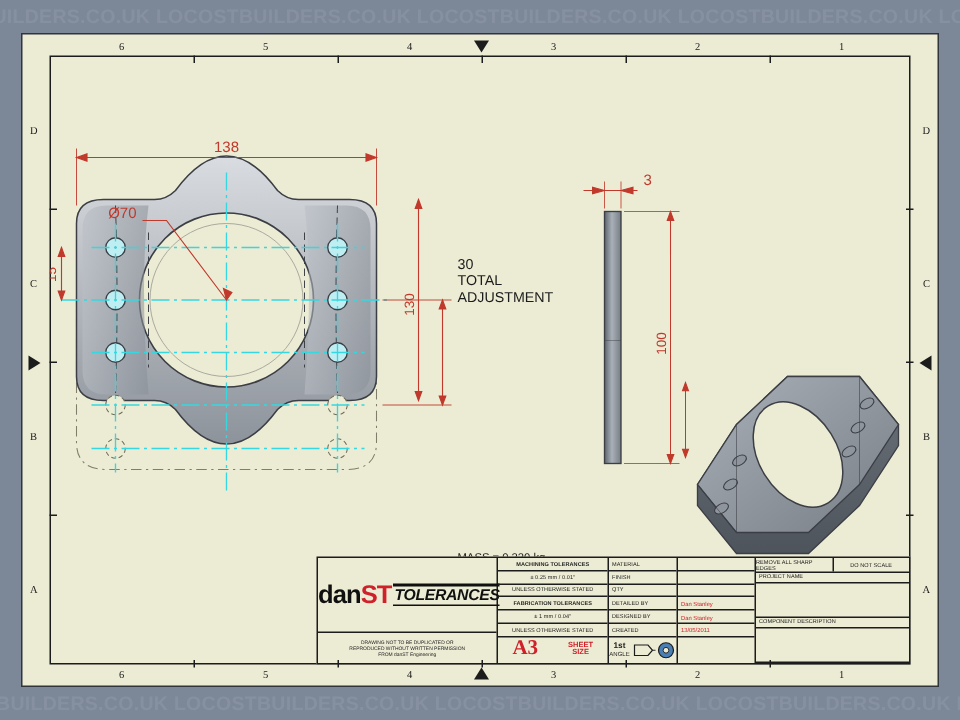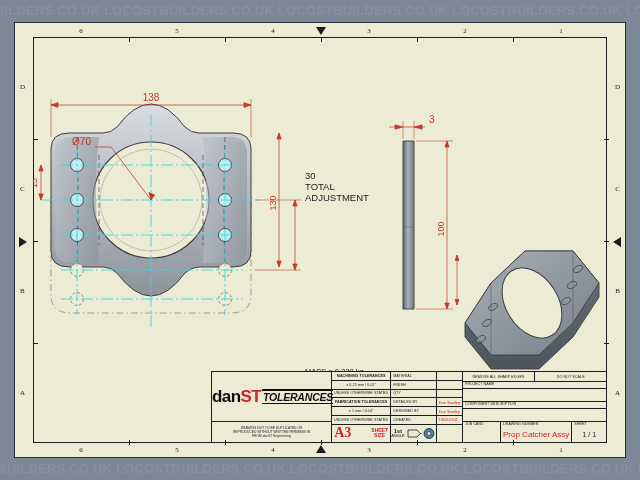--- a/index.html
+++ b/index.html
@@ -399,38 +399,20 @@
         </div>
         <div class="rmid">
           <div class="rcell" style="height:7px;">
               <span class="lbl">PROJECT NAME</span>
             </div>
           <div class="rcell" style="flex:1;"></div>
           <div class="rcell" style="height:7px;">
               <span class="lbl">COMPONENT DESCRIPTION</span>
             </div>
           <div class="rcell" style="flex:1;"></div>
-        </div>
-        <div class="rbottom">
-          <div class="rb" style="width:38px;">
-            <span class="lbl">JOB CARD</span>
-            <span class="rbval"></span>
-          </div>
-          <div class="rb" style="flex:1;">
-            <span class="lbl">DRAWING NUMBER</span>
-            <span class="rbval">
-                <span class="dwgname">Prop Catcher Assy</span>
-              </span>
-          </div>
-          <div class="rb" style="width:34px;">
-            <span class="lbl">SHEET</span>
-            <span class="rbval">
-                <span class="sheetno">1 / 1</span>
-              </span>
-          </div>
         </div>
       </div>
 
     </div>
   <div class="zone ztop" style="left: 62px; top: 4px; width: 8px; text-align: center;">6</div>
       <div class="zone zbot" style="left: 62px; bottom: 3px; width: 8px; text-align: center;">6</div>
       <div class="zone ztop" style="left: 158px; top: 4px; width: 8px; text-align: center;">5</div>
       <div class="zone zbot" style="left: 158px; bottom: 3px; width: 8px; text-align: center;">5</div>
       <div class="tick" style="left: 114px; top: 14px; width: 1px; height: 5px;"></div>
       <div class="tick" style="left: 114px; top: 417px; width: 1px; height: 5px;"></div>

